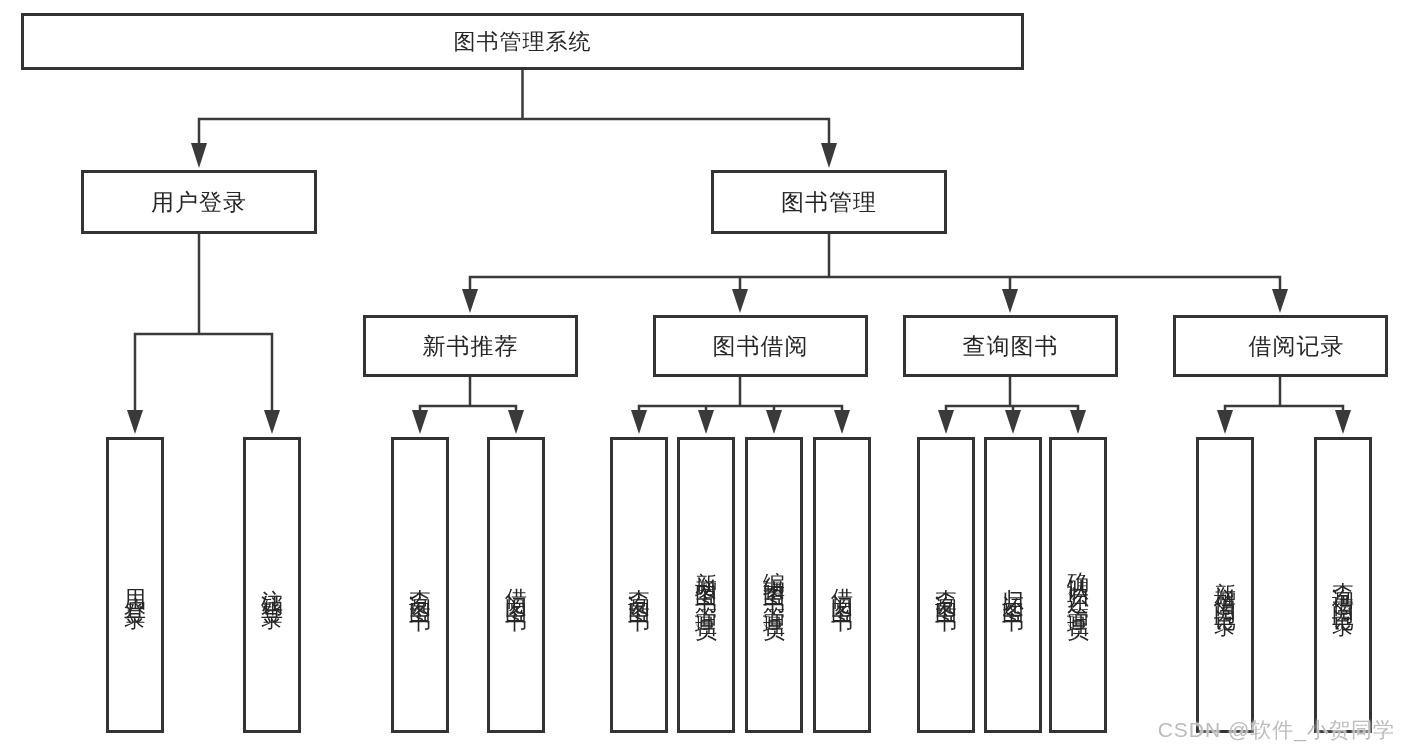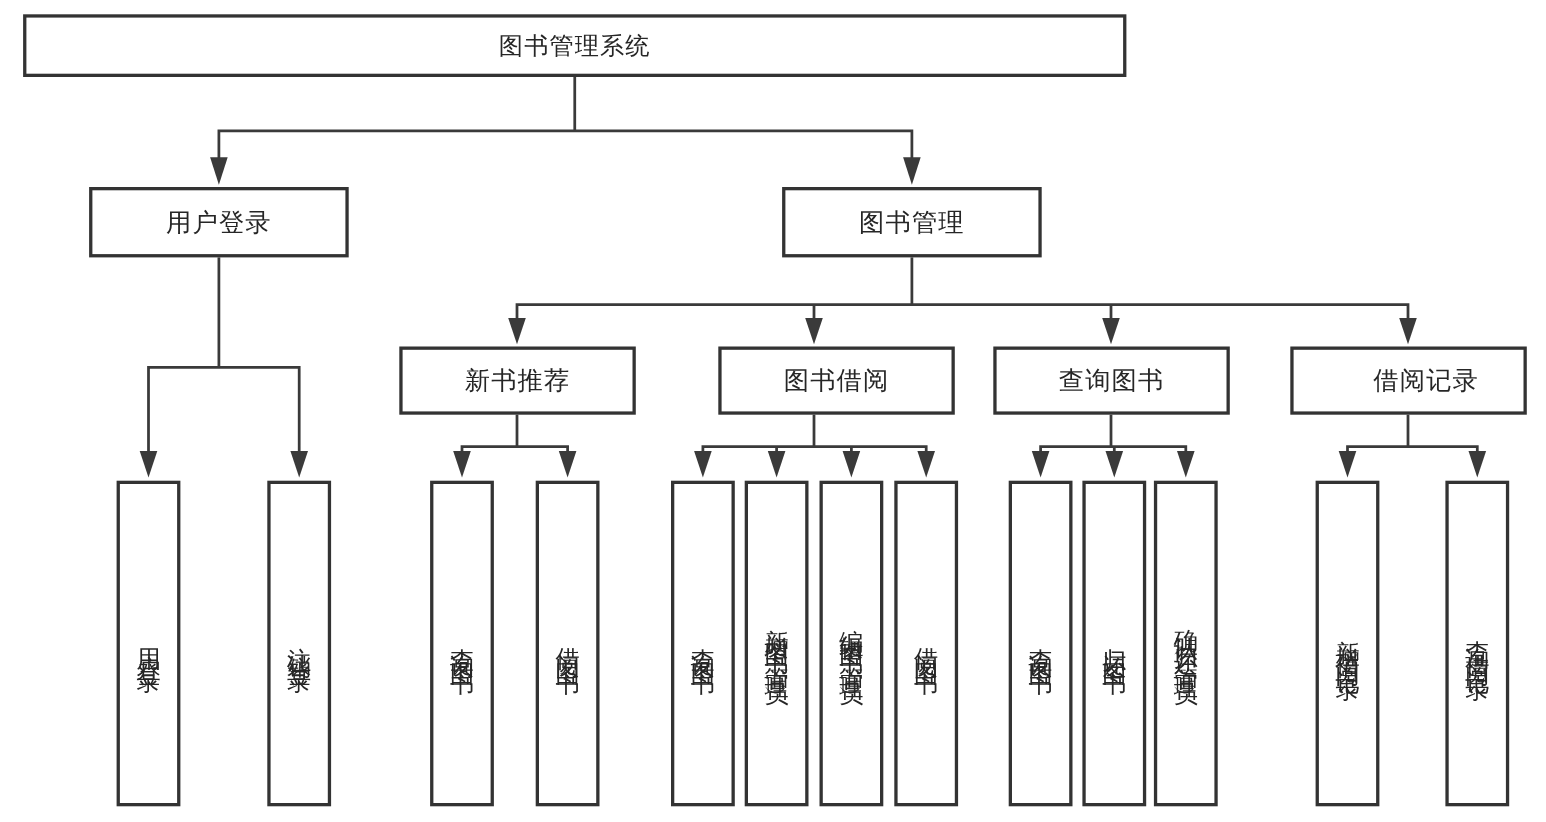--- a/index.html
+++ b/index.html
@@ -163,14 +163,15 @@
       <span>确认归还（管理员）</span>
     </div>
 
   <div class="node node-v" style="left:1196px; top:437px; width:58px; height:296px;">
       <span>新增借阅记录</span>
     </div>
   <div class="node node-v" style="left:1314px; top:437px; width:58px; height:296px;">
       <span>查询借阅记录</span>
     </div>
 
+  <div class="watermark">CSDN @软件_小贺同学</div>
 
 </div>
 
 </body></html>

